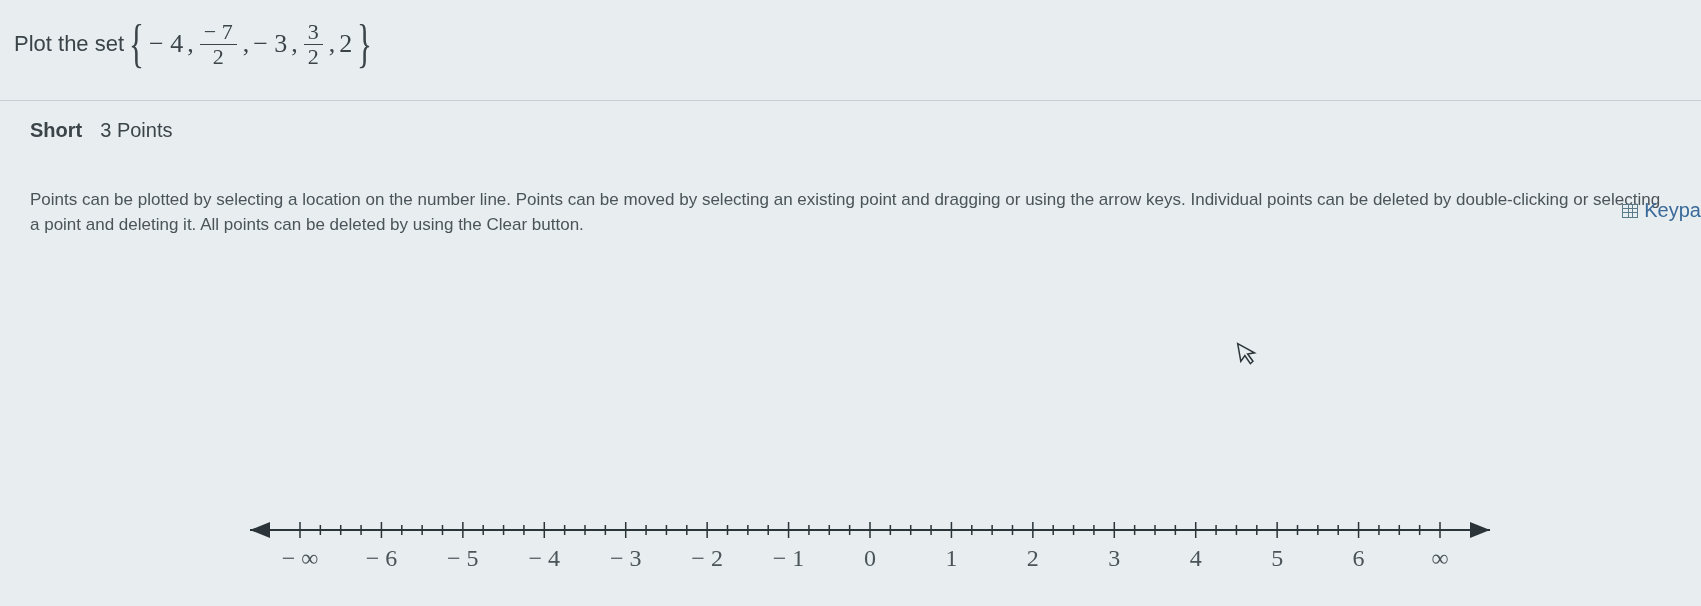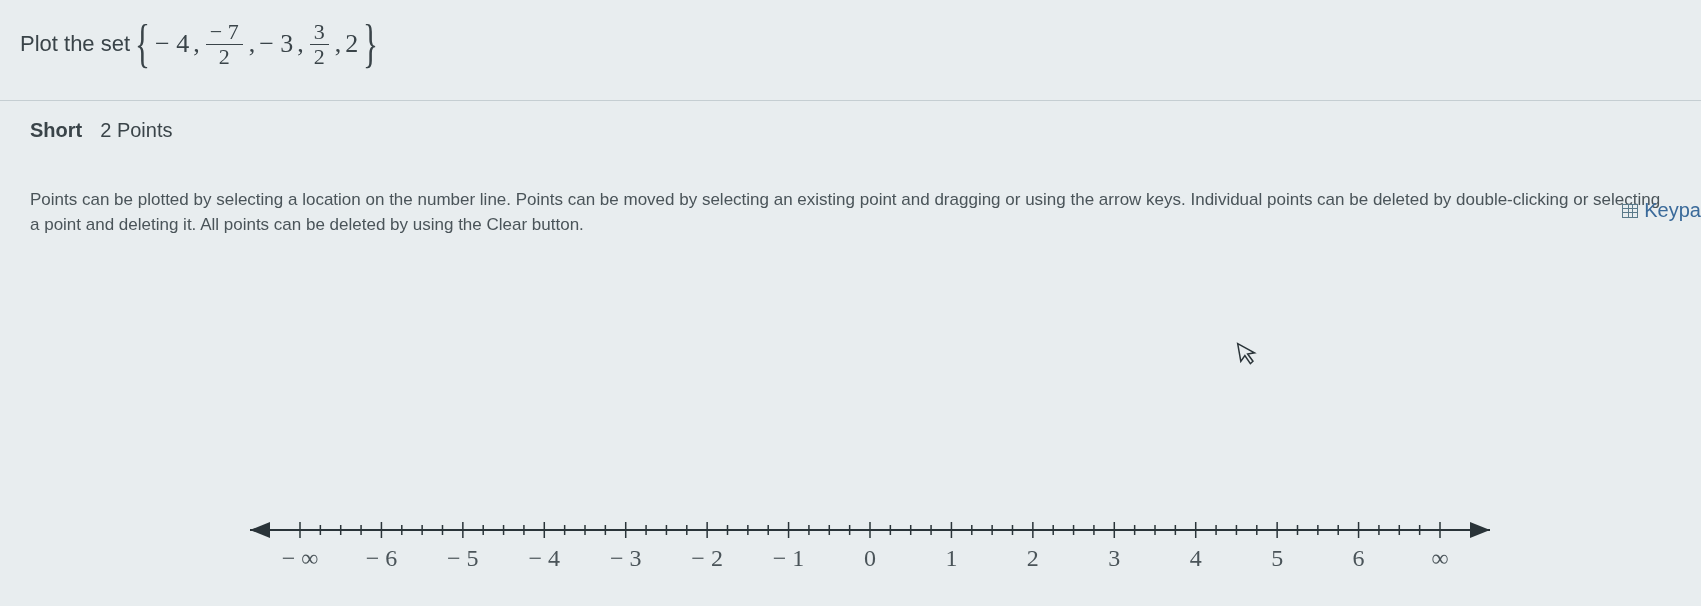--- a/index.html
+++ b/index.html
@@ -6,21 +6,21 @@
   body {
     font-family: Arial, Helvetica, sans-serif;
     background: #e8edef;
     color: #3a4449;
     width: 1701px;
     height: 606px;
     overflow: hidden;
     position: relative;
   }
   .question-area {
-    padding: 18px 30px 30px 20px;
+    padding: 18px 30px 30px 14px;
     border-bottom: 1px solid #c5ced2;
     display: flex;
     align-items: center;
     gap: 6px;
     font-size: 22px;
     color: #3a4449;
   }
   .set-brace {
     font-size: 52px;
     font-family: 'Times New Roman', serif;
@@ -129,21 +129,21 @@
       <span class="den">2</span>
     </span>
       <span>,</span>
     <span>2</span>
   </span>
   <span class="set-brace">}</span>
 </div>
 
 <div class="answer-header">
   <span class="ans-label">Short</span>
-  <span class="points">2 Points</span>
+  <span class="points">3 Points</span>
 </div>
 
 <div class="keypad-area">
   <div class="keypad-link">
     <span class="keypad-icon"></span>
     <span>Keypa</span>
   </div>
 </div>
 
 <div class="instructions">Points can be plotted by selecting a location on the number line. Points can be moved by selecting an existing point and dragging or using the arrow keys. Individual points can be deleted by double-clicking or selecting a point and deleting it. All points can be deleted by using the Clear button.</div>

